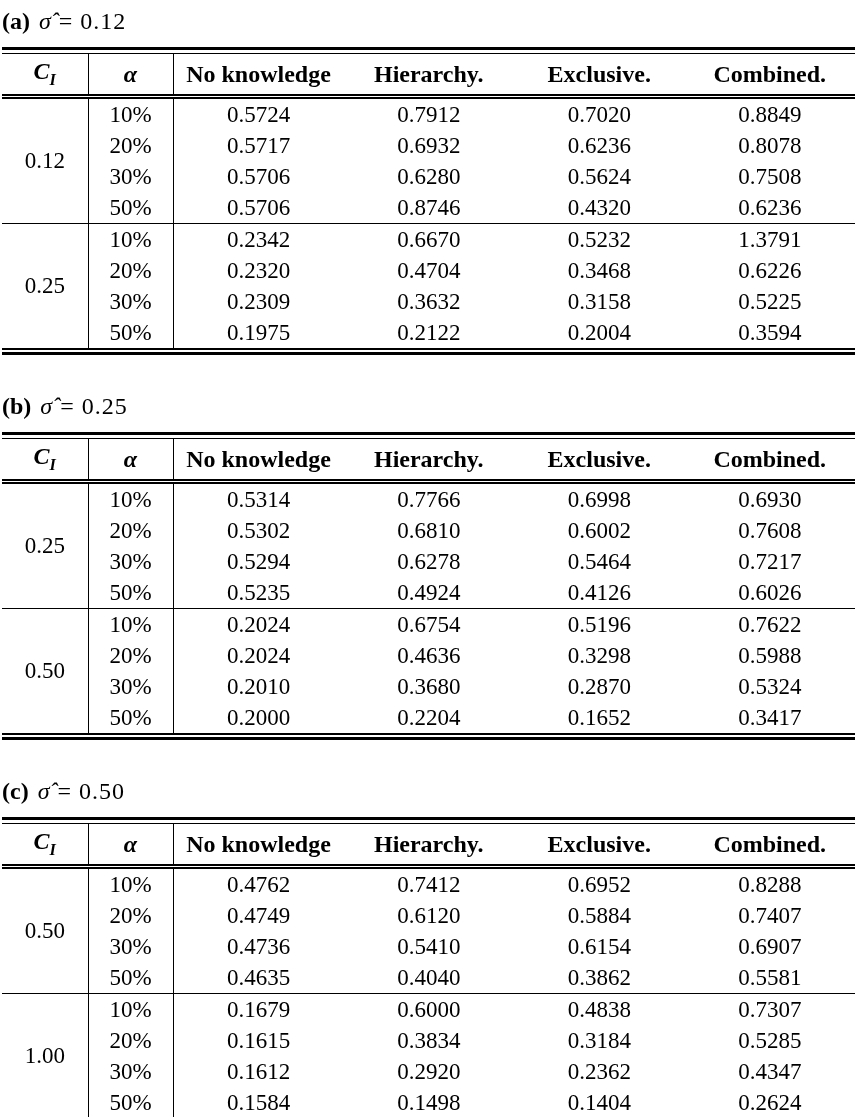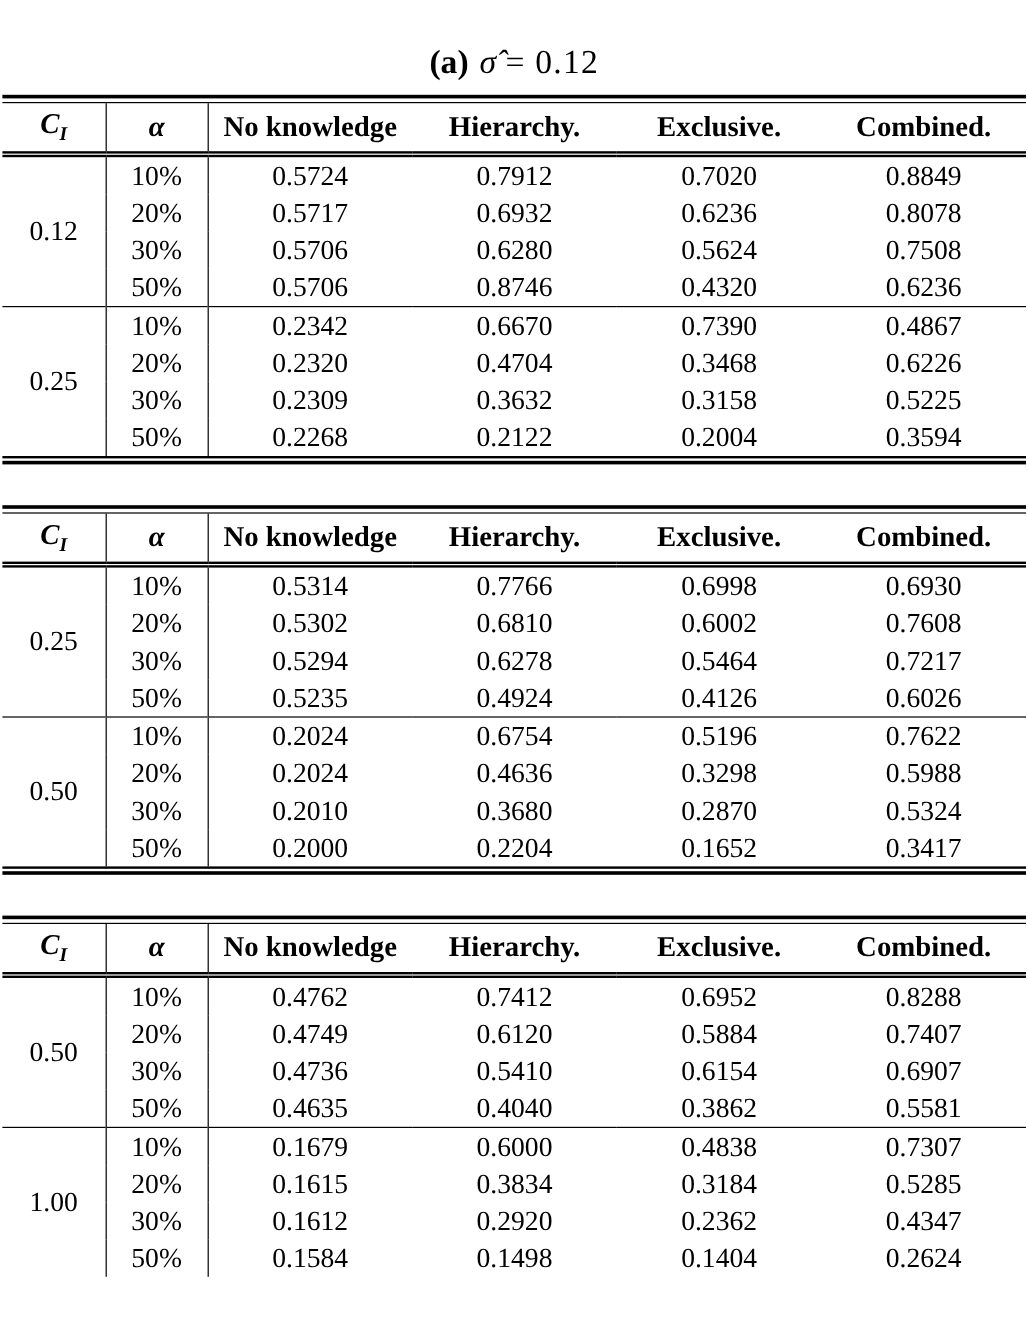--- a/index.html
+++ b/index.html
@@ -15,26 +15,25 @@
     margin: 0 auto;
     background: #ffffff;
     box-sizing: border-box;
     padding: 4px 2px 0 2px;
     overflow: hidden;
   }
   .table-section { margin: 0; }
   .table-section + .table-section { margin-top: 34px; }
 
   .caption {
-    text-align: center;
-    font-size: 28px;
+    text-align: left;
+    font-size: 24px;
     line-height: 34px;
     margin-bottom: 9px;
     white-space: nowrap;
-    margin-top: 32px;
   }
   .cap-label { font-weight: bold; }
   .cap-sigma { font-style: italic; margin-left: 9px; }
   .cap-rest  { margin-left: 8px; letter-spacing: 1px; }
 
   
   .rule .thick { height: 3px;   background: #000; }
   .rule .gap   { height: 2.5px; background: transparent; }
   .rule .thin  { height: 1.5px; background: #000; }
 
@@ -133,54 +132,57 @@
             <td class="value-cell">0.4320</td>
             <td class="value-cell combined-cell">0.6236</td>
           </tr>
         </tbody>
       <tbody>
           <tr>
             <td class="ci-cell" rowspan="4">0.25</td>
             <td class="alpha-cell">10%</td>
             <td class="value-cell">0.2342</td>
             <td class="value-cell">0.6670</td>
-            <td class="value-cell">0.7390</td>
-            <td class="value-cell combined-cell">0.4867</td>
+            <td class="value-cell">0.5232</td>
+            <td class="value-cell combined-cell">1.3791</td>
           </tr>
           <tr>
             <td class="alpha-cell">20%</td>
             <td class="value-cell">0.2320</td>
             <td class="value-cell">0.4704</td>
             <td class="value-cell">0.3468</td>
             <td class="value-cell combined-cell">0.6226</td>
           </tr>
           <tr>
             <td class="alpha-cell">30%</td>
             <td class="value-cell">0.2309</td>
             <td class="value-cell">0.3632</td>
             <td class="value-cell">0.3158</td>
             <td class="value-cell combined-cell">0.5225</td>
           </tr>
           <tr>
             <td class="alpha-cell">50%</td>
-            <td class="value-cell">0.2268</td>
+            <td class="value-cell">0.1975</td>
             <td class="value-cell">0.2122</td>
             <td class="value-cell">0.2004</td>
             <td class="value-cell combined-cell">0.3594</td>
           </tr>
         </tbody>
     </table>
     <div class="rule">
         <div class="thin"></div>
         <div class="gap"></div>
         <div class="thick"></div>
       </div>
   </section>
 
   <section class="table-section">
+    <div class="caption">
+      <span class="cap-label">(b)</span><span class="cap-sigma">σ̂</span><span class="cap-rest">= 0.25</span>
+    </div>
     <div class="rule">
         <div class="thick"></div>
         <div class="gap"></div>
         <div class="thin"></div>
       </div>
     <table class="results">
       <colgroup>
           <col class="c-ci">
           <col class="c-alpha">
           <col>
@@ -262,20 +264,23 @@
         </tbody>
     </table>
     <div class="rule">
         <div class="thin"></div>
         <div class="gap"></div>
         <div class="thick"></div>
       </div>
   </section>
 
   <section class="table-section">
+    <div class="caption">
+      <span class="cap-label">(c)</span><span class="cap-sigma">σ̂</span><span class="cap-rest">= 0.50</span>
+    </div>
     <div class="rule">
         <div class="thick"></div>
         <div class="gap"></div>
         <div class="thin"></div>
       </div>
     <table class="results">
       <colgroup>
           <col class="c-ci">
           <col class="c-alpha">
           <col>

